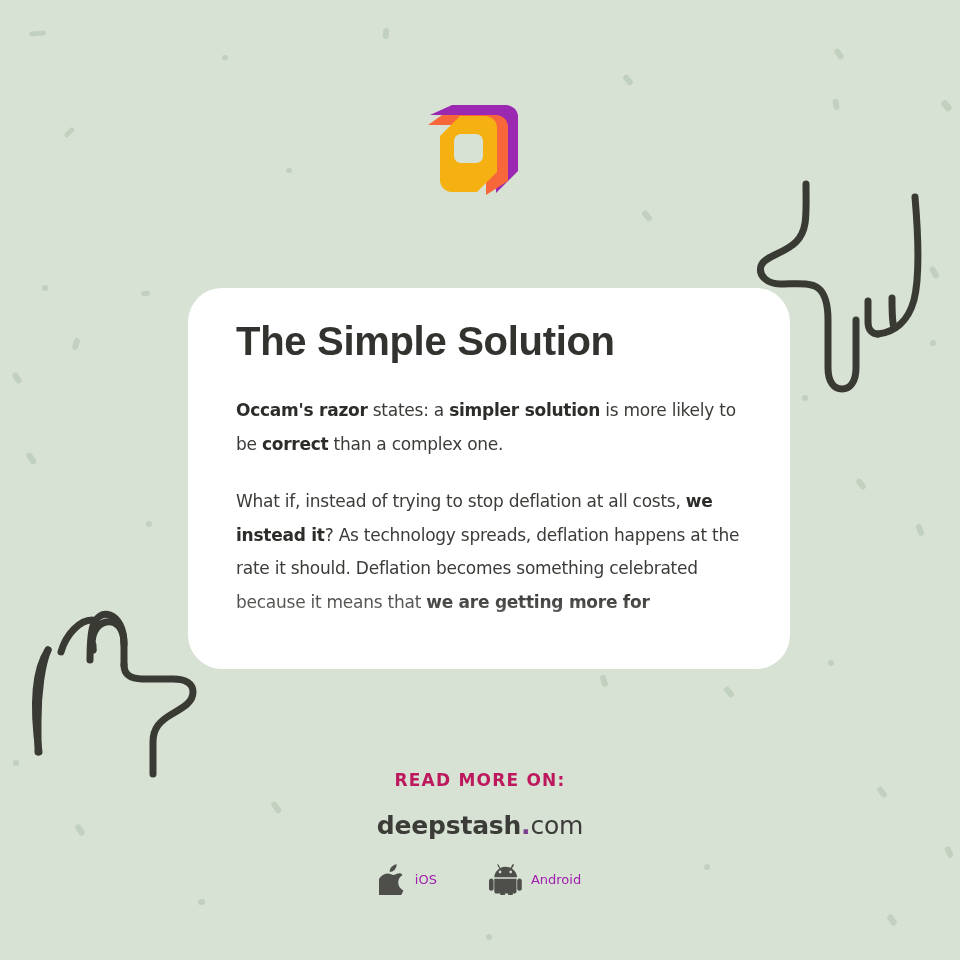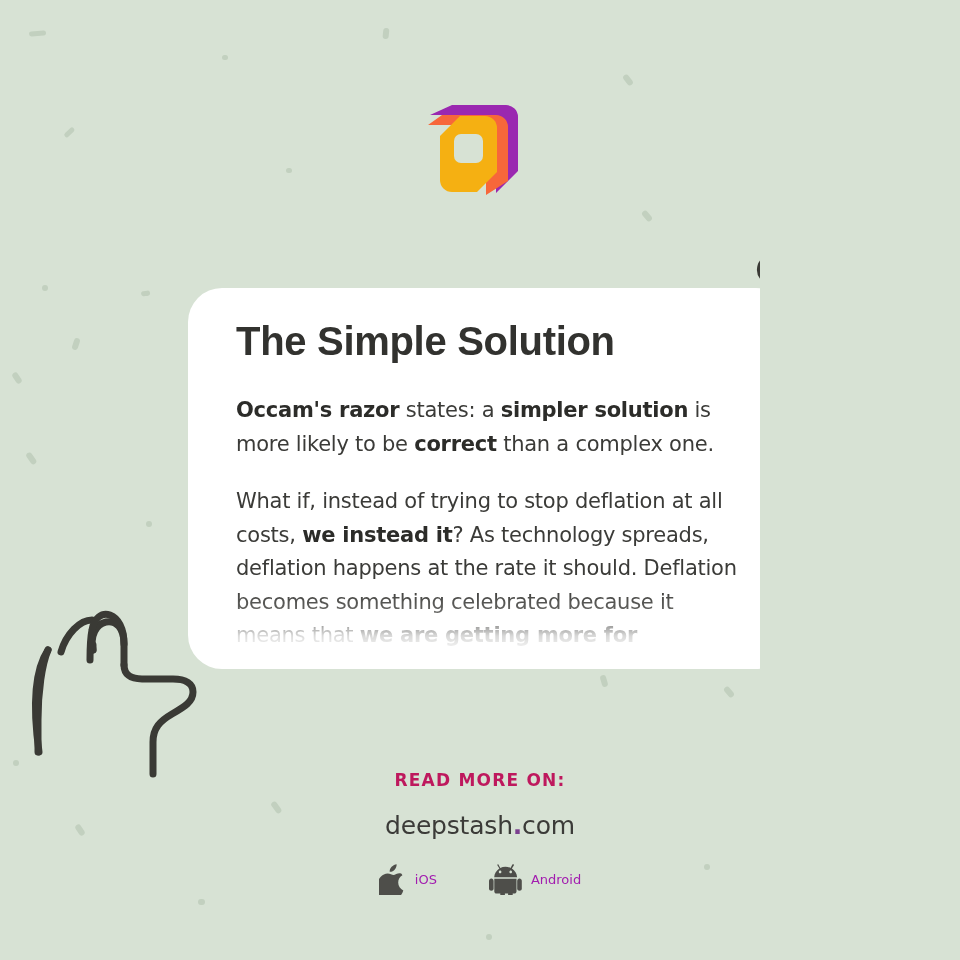--- a/index.html
+++ b/index.html
@@ -9,21 +9,21 @@
   body {
     width: 960px;
     height: 960px;
     font-family: "DejaVu Sans", sans-serif;
     background: #d7e2d4;
     overflow: hidden;
   }
 
   #stage {
     position: relative;
-    width: 760px;
+    width: 960px;
     height: 960px;
     background: #d7e2d4;
     overflow: hidden;
   }
 
   
   #confetti {
     position: absolute;
     inset: 0;
     width: 960px;
@@ -79,21 +79,21 @@
     font-size: 40px;
     font-weight: bold;
     color: #32322f;
     letter-spacing: -0.3px;
     margin: 0 0 30px 0;
     line-height: 1.15;
   }
 
   .card-para {
     font-family: "DejaVu Sans", sans-serif;
-    font-size: 21px;
+    font-size: 17px;
     line-height: 33.5px;
     color: #3b3b38;
     margin: 0 0 24px 0;
     letter-spacing: -0.25px;
   }
   .card-para b { font-weight: bold; color: #2c2c29; }
 
   
   #read-more {
     position: absolute;
@@ -112,21 +112,21 @@
     position: absolute;
     left: 0;
     top: 811px;
     width: 960px;
     text-align: center;
     font-family: "DejaVu Sans", sans-serif;
     font-size: 25px;
     color: #3b3b38;
     letter-spacing: -0.2px;
   }
-  #brand .bold { font-weight: normal; margin-top: 24px; }
+  #brand .bold { font-weight: bold; margin-top: 24px; }
   #brand .dot  { color: #7b3f8f; font-weight: bold; }
   #brand .tld  { font-weight: normal; }
 
   #stores {
     position: absolute;
     left: 0;
     top: 864px;
     width: 960px;
     display: flex;
     justify-content: center;

